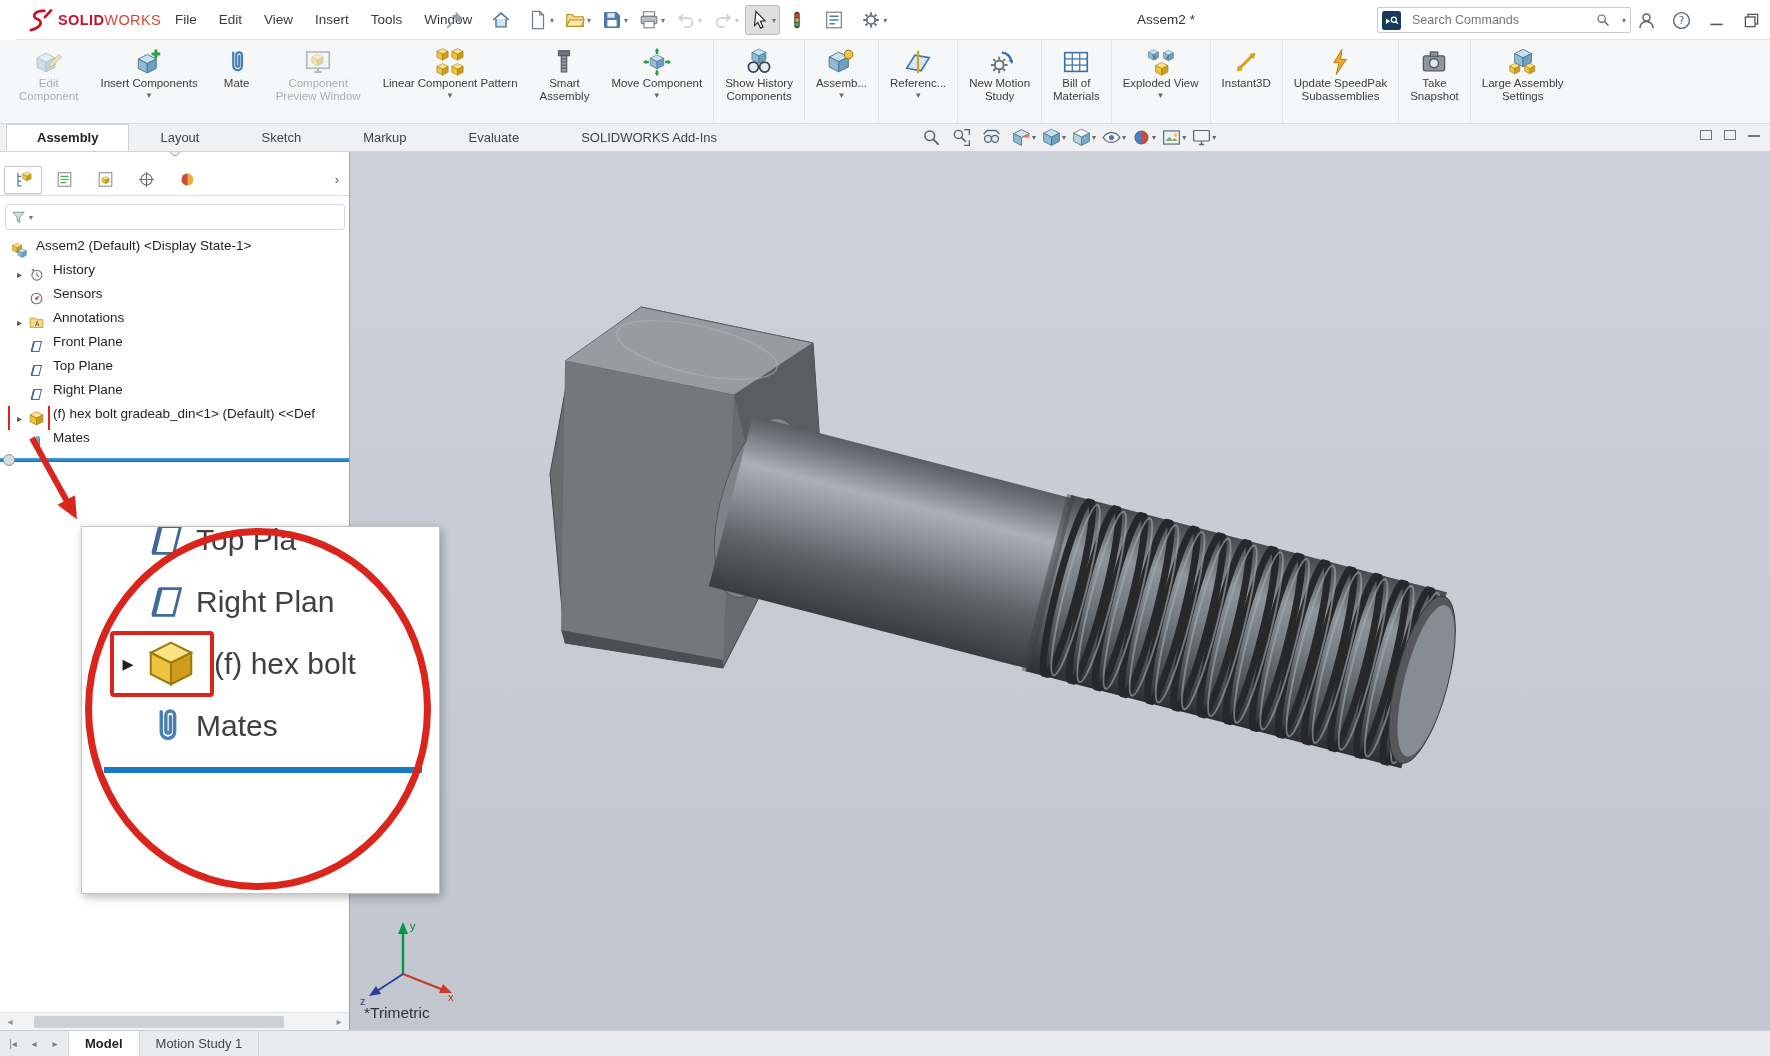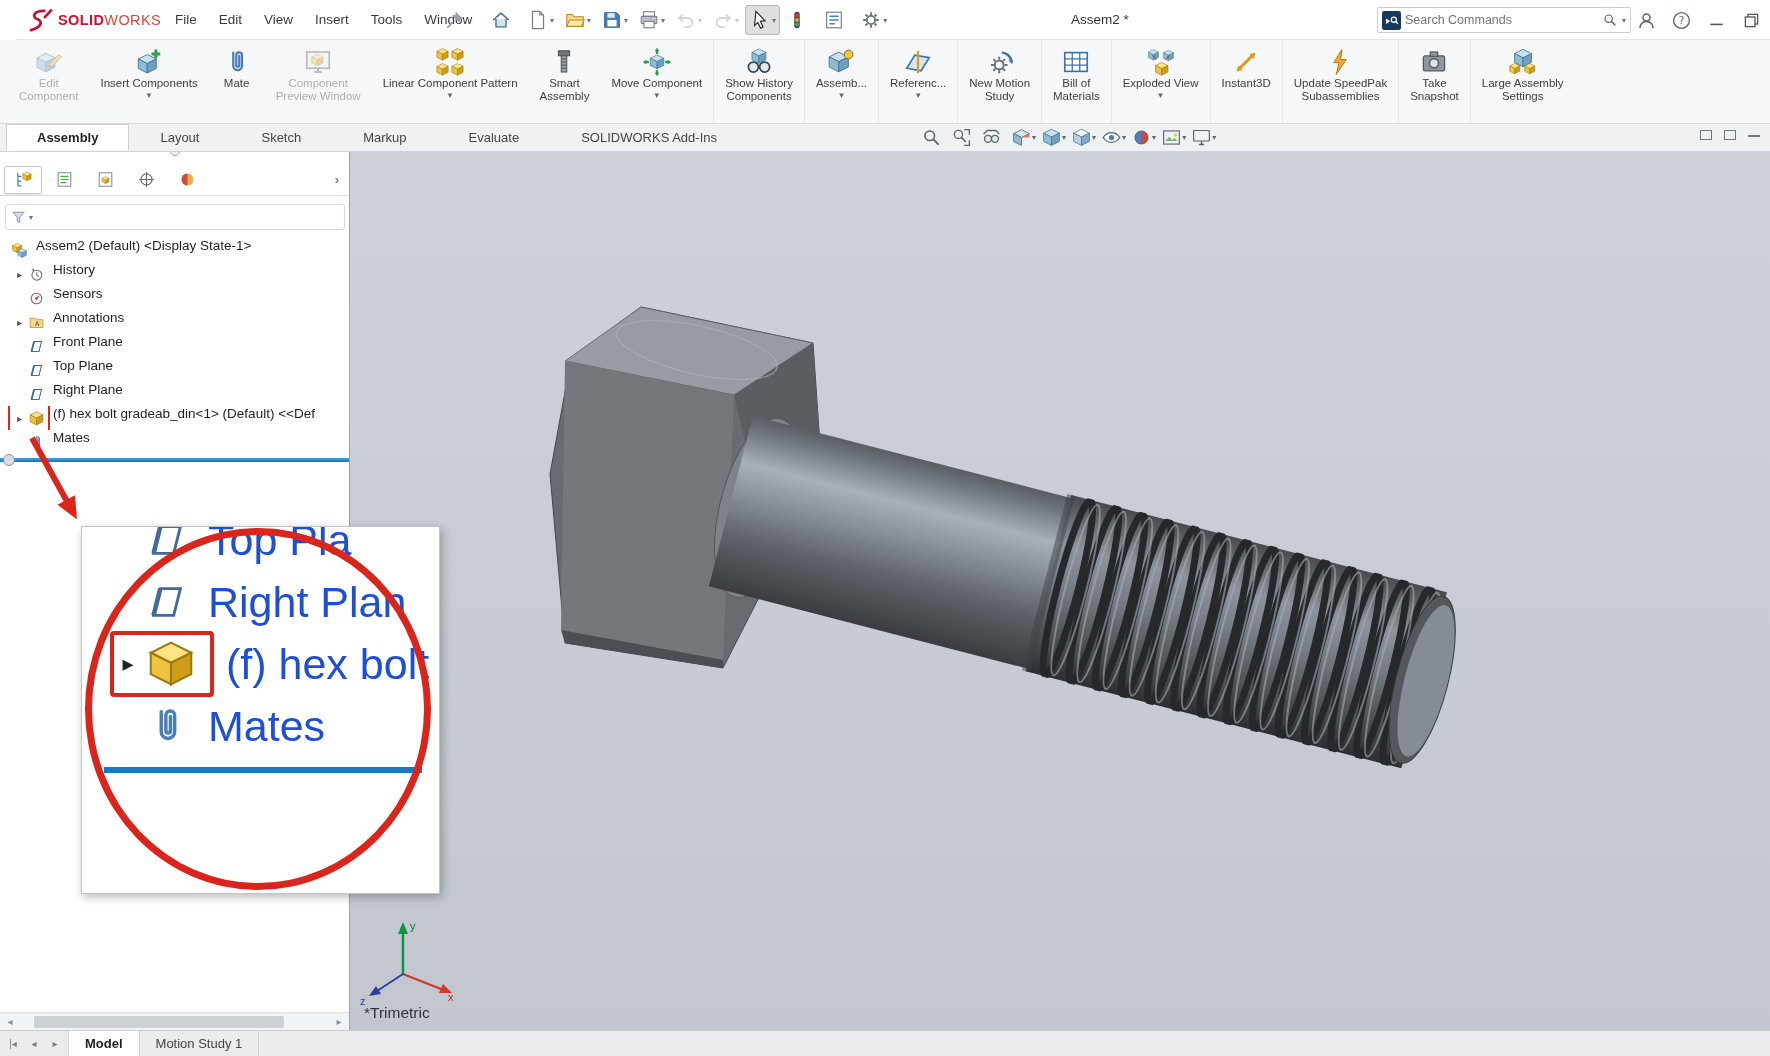--- a/index.html
+++ b/index.html
@@ -15,22 +15,22 @@
   .menus{position:absolute;left:148px;top:0;height:40px;display:flex;align-items:flex-start}
   .menu-item{padding:0 11px;font-size:13.5px;color:#3a3a3a;line-height:40px;cursor:default}
   .pin-wrap{position:absolute;left:428px;top:9px;width:22px;height:22px}
   .quickbar{position:absolute;left:470px;top:0;height:40px;display:flex;align-items:center;gap:2px}
   .qbtn{display:flex;align-items:center;height:30px;padding:2px 3px;border:1px solid transparent;border-radius:3px}
   .qbtn svg{width:22px;height:22px}
   .qbtn .caret{font-size:8px;color:#6e747a;margin-left:1px;visibility:hidden}
   .qbtn.has-caret .caret{visibility:visible}
   .qbtn.pressed{background:#dfdfdf;border-color:#b9b9b9}
   .qbtn.disabled{opacity:.38}
-  .doc-title{position:absolute;left:1055px;top:0;width:190px;text-align:left;line-height:40px;font-size:13.5px;color:#333}
-  .searchbox{position:absolute;left:1361px;top:7px;width:254px;height:26px;border:1px solid #cdcdcd;border-radius:2px;background:#fff;display:flex;align-items:center;padding:0 4px;gap:4px}
+  .doc-title{position:absolute;left:1055px;top:0;width:190px;text-align:center;line-height:40px;font-size:13.5px;color:#333}
+  .searchbox{position:absolute;left:1361px;top:7px;width:254px;height:26px;border:1px solid #cdcdcd;border-radius:2px;background:#fff;display:flex;align-items:center;padding:0 4px;gap:11px}
   .searchbox .badge{width:19px;height:19px;flex:0 0 auto}
   .searchbox input{flex:1;border:0;outline:0;font-size:12.5px;color:#555;font-family:inherit;min-width:0}
   .searchbox .mag{width:16px;height:16px;flex:0 0 auto}
   .searchbox .caret{font-size:8px;color:#6e747a}
   .tb-right{position:absolute;left:1620px;top:0;height:40px;display:flex;align-items:center;gap:14px}
   .tr-btn svg{width:21px;height:21px;display:block}
 
   
   .ribbon{position:absolute;left:0;top:40px;width:1770px;height:84px;background:#f6f7f8;border-bottom:1px solid #d9dbde;display:flex;align-items:stretch;padding-left:8px;z-index:9}
   .ribbon>div.rbtn{display:flex;flex-direction:column;align-items:center;padding:7px 11px 1px;min-width:56px}
@@ -97,21 +97,21 @@
   
   .inset{position:absolute;left:81px;top:526px;width:359px;height:368px;background:#fff;border:1px solid #c4c4c4;box-shadow:2px 3px 9px rgba(0,0,0,.28);overflow:hidden;z-index:5}
   .inset-rows{margin-top:-18px}
   .irow{display:flex;align-items:center;height:62px;padding-left:28px;white-space:nowrap}
   .iwrap{display:flex;align-items:center;gap:4px;padding:3px 6px}
   .irow.hl .iwrap{border:4px solid #d9251b;border-radius:4px;padding:2px 12px 2px 2px}
   .iexp{width:24px;font-size:22px;color:#222;text-align:center;visibility:hidden}
   .iexp.show{visibility:visible}
   .iicon{width:46px;height:46px;flex:0 0 auto}
   .irow.hl .iicon{width:54px;height:54px}
-  .ilabel{font-size:43px;color:#1d4ed8;margin-left:12px}
+  .ilabel{font-size:30px;color:#404040;}
   .inset-bar{height:6px;background:#1879c0;margin:10px 0 0 22px;width:318px}
   .inset-ellipse{position:absolute;left:3px;top:1px;width:346px;height:362px;border:7px solid #d9251b;border-radius:50%;pointer-events:none}
   .annot-arrow{position:absolute;left:0;top:400px;z-index:6;pointer-events:none}
 </style>
 </head>
 <body>
 
 <div id="root">
 
 <svg width="0" height="0" style="position:absolute" aria-hidden="true">

